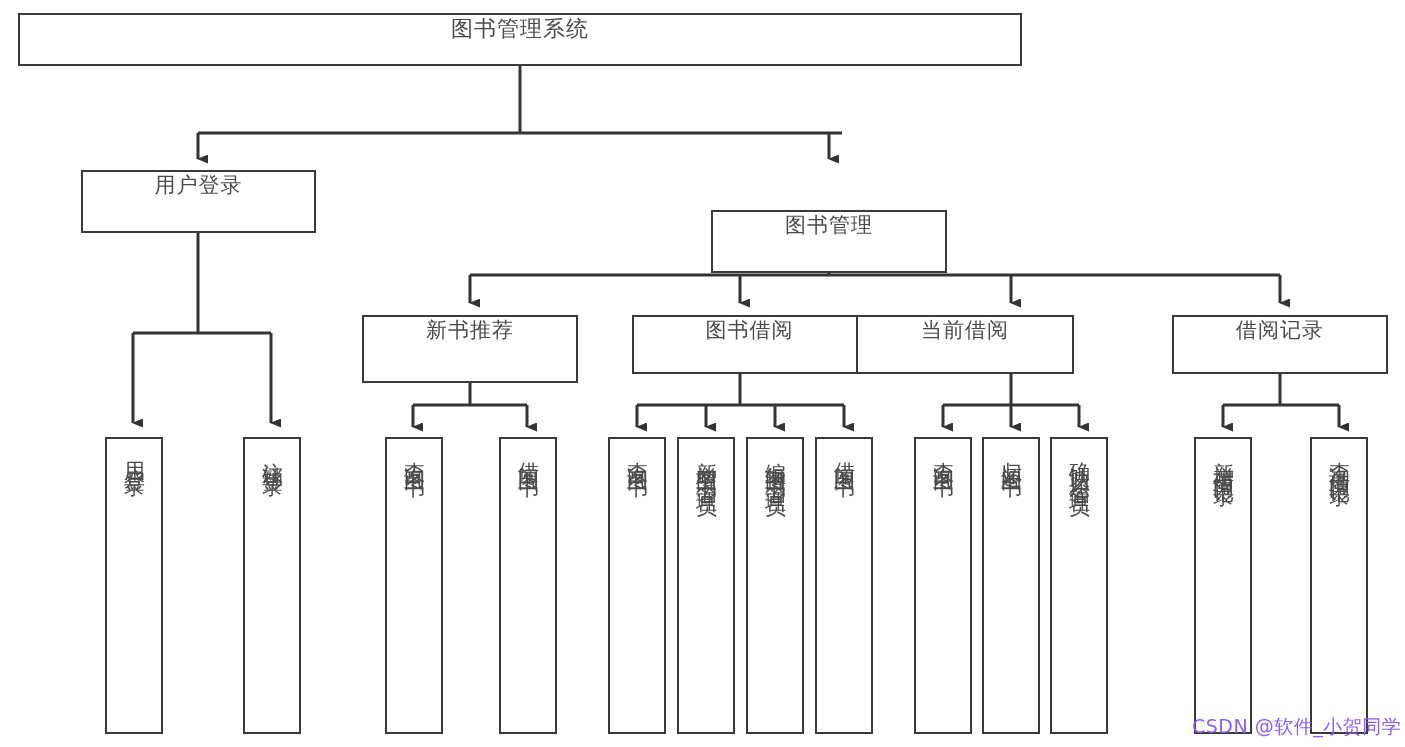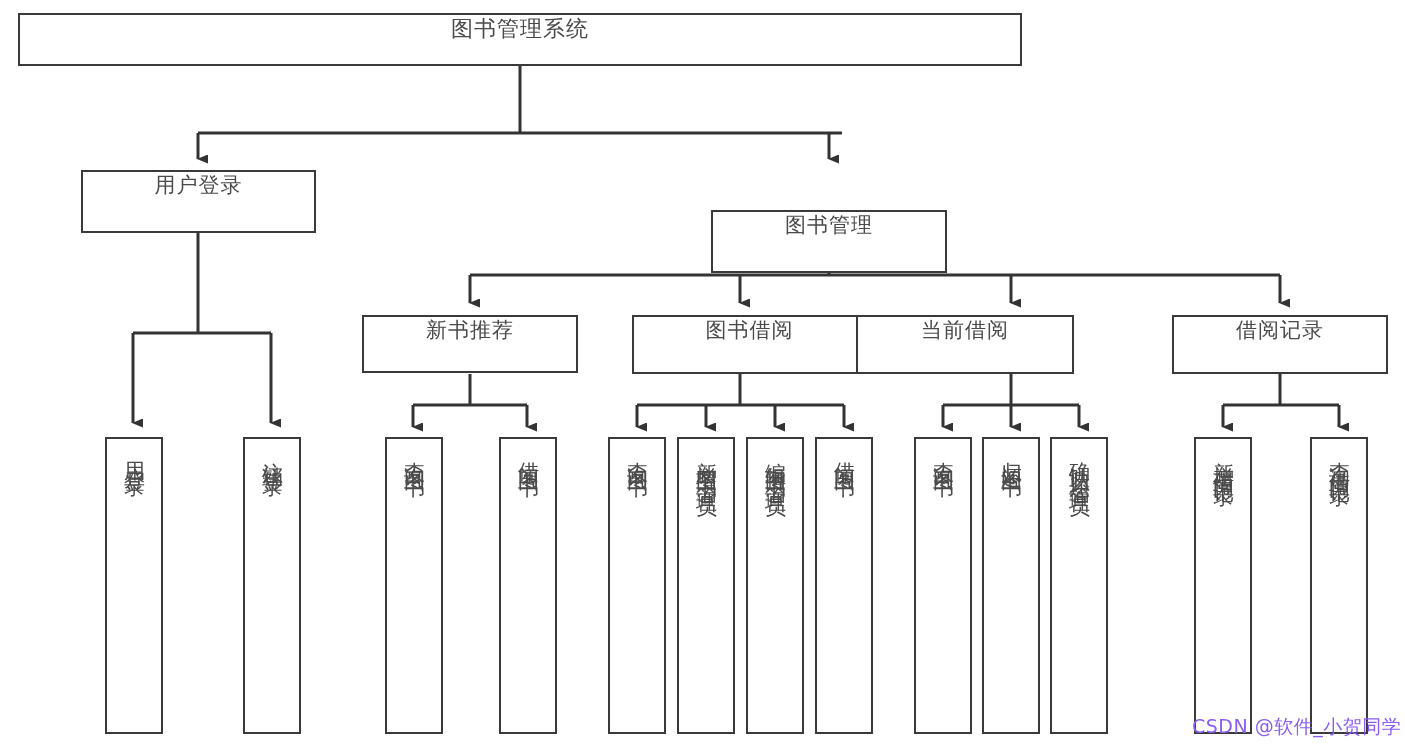--- a/index.html
+++ b/index.html
@@ -123,21 +123,21 @@
     <span class="label">图书管理系统</span>
   </div>
 
   <div class="node" style="left:81px; top:170px; width:235px; height:63px;">
     <span class="label">用户登录</span>
   </div>
   <div class="node" style="left:711px; top:170px; width:236px; height:63px;margin-top:40px;">
     <span class="label">图书管理</span>
   </div>
 
-  <div class="node" style="left:362px; top:315px; width:216px; height:58px;">
+  <div class="node" style="left:362px; top:315px; width:216px; height:68px;">
     <span class="label">新书推荐</span>
   </div>
   <div class="node" style="left:632px; top:315px; width:235px; height:59px;">
     <span class="label">图书借阅</span>
   </div>
   <div class="node" style="left:856px; top:315px; width:218px; height:59px;">
     <span class="label">当前借阅</span>
   </div>
   <div class="node" style="left:1172px; top:315px; width:216px; height:59px;">
     <span class="label">借阅记录</span>

